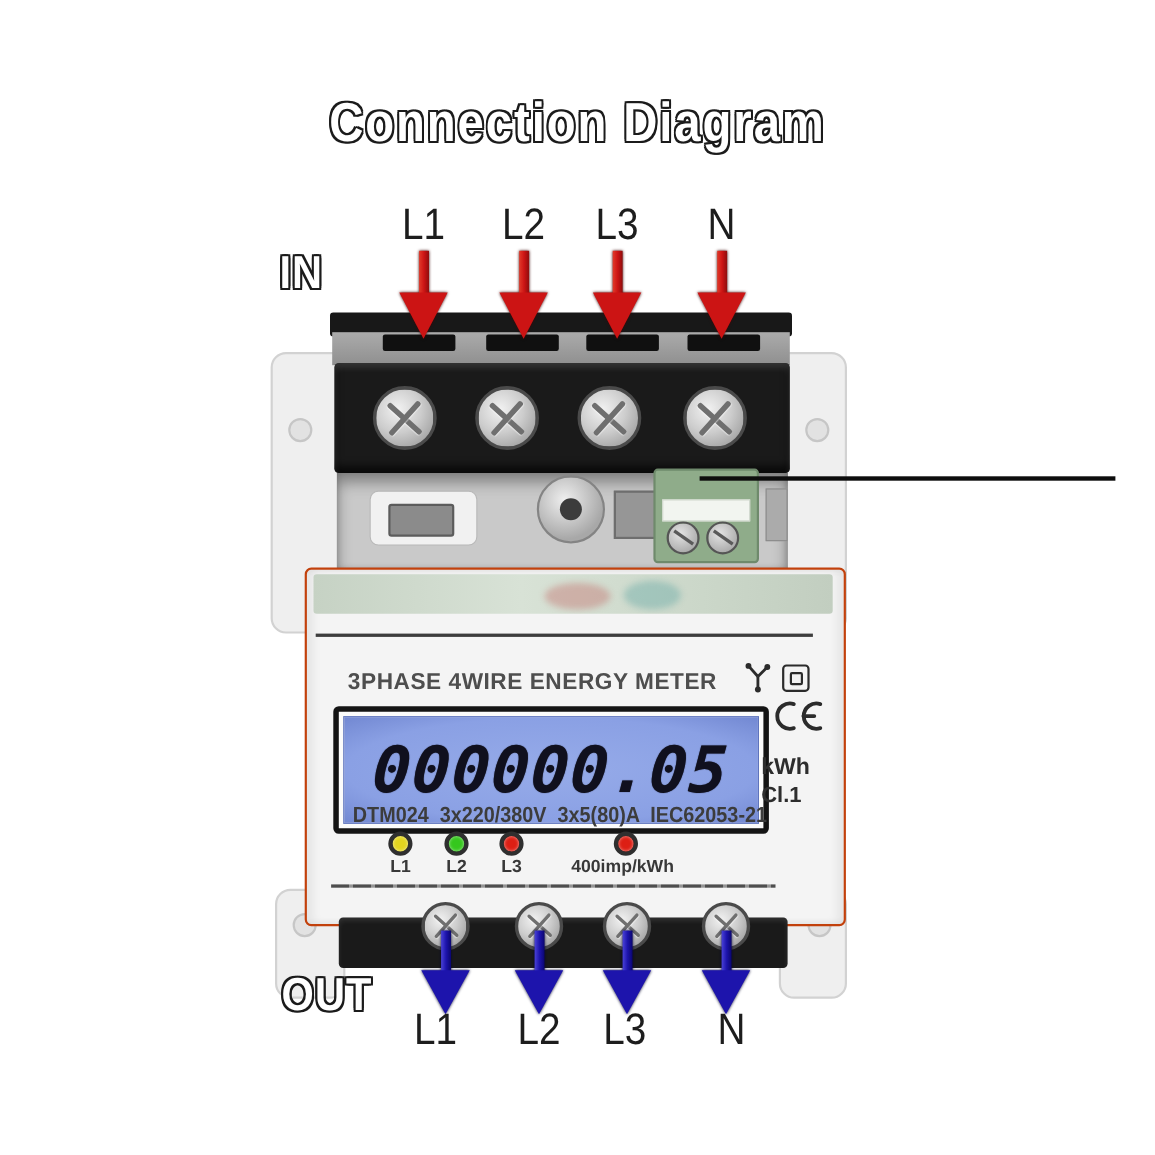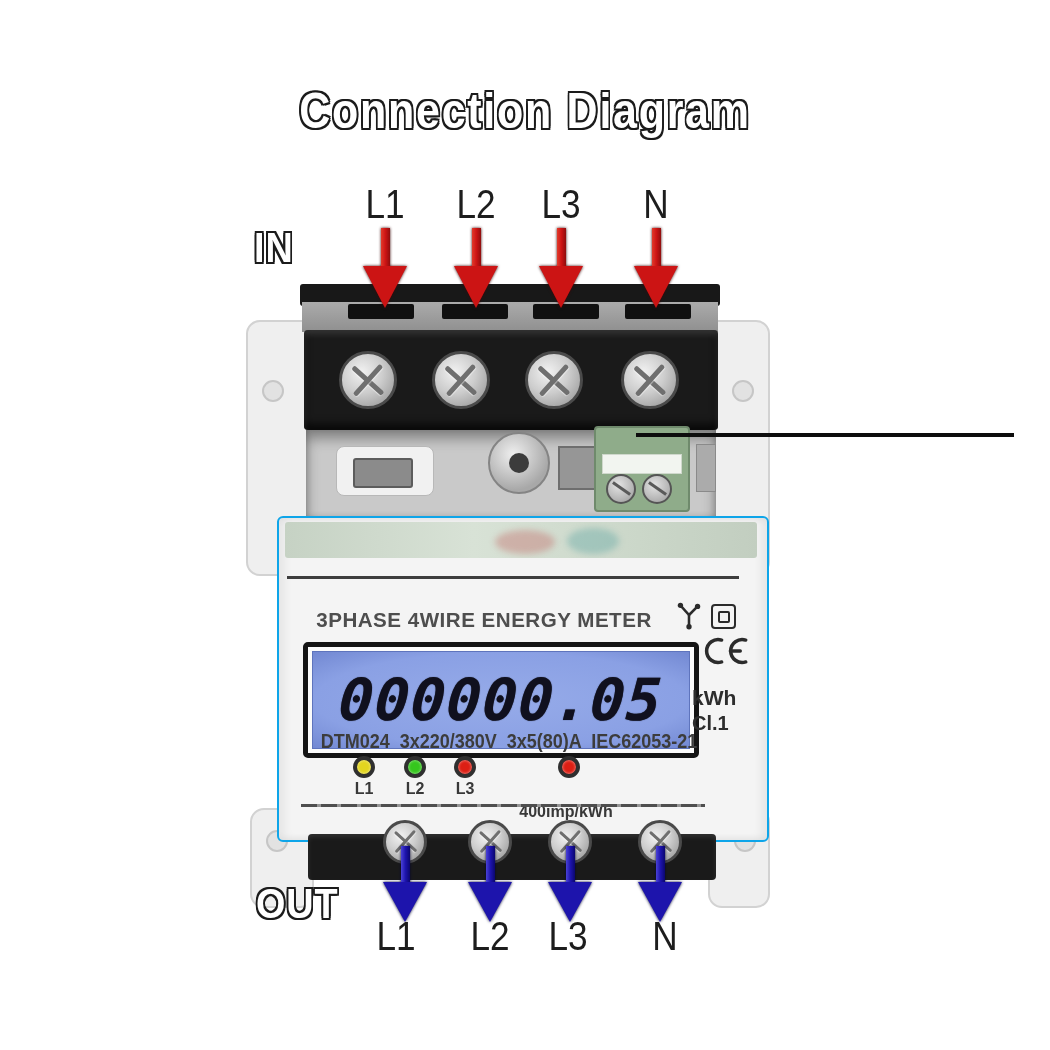--- a/index.html
+++ b/index.html
@@ -75,21 +75,21 @@
   .pulse-screw::after { content:""; position:absolute; left:10%; top:44%; width:80%; height:12%; background:#5a5a5a; transform:rotate(35deg); }
   .right-notch { left:390px; top:14px; width:18px; height:46px; background:#ababab; border:1px solid #8a8a8a; }
 
   
   .callout-line { left:636px; top:433px; width:378px; height:4px; background:#0d0d0d; z-index:6; }
   .callout-text { left:742px; top:396px; width:272px; text-align:center; font-size:28px; color:#161616;
     letter-spacing:1px; z-index:6; }
 
   
   .face { left:277px; top:516px; width:488px; height:322px; background:#f4f4f4;
-    border:2px solid #0ea5e9; border-radius:6px; z-index:2;
+    border:2px solid #c2410c; border-radius:6px; z-index:2;
     box-shadow:inset 6px 0 8px rgba(0,0,0,.06), inset -6px 0 8px rgba(0,0,0,.06); }
   .pcb-band { left:6px; top:4px; width:472px; height:36px; border-radius:3px; overflow:hidden;
     background:linear-gradient(90deg,#c6d2c4,#d8e2d6 40%,#cbd7c9 75%,#c2cec0); }
   .pcb-band .blob-red  { position:absolute; left:210px; top:8px; width:60px; height:24px; background:rgba(190,70,70,.3); border-radius:50%; filter:blur(3px); }
   .pcb-band .blob-teal { position:absolute; left:282px; top:6px; width:52px; height:26px; background:rgba(60,150,150,.3); border-radius:50%; filter:blur(3px); }
   .ridge-line { left:8px; top:58px; width:452px; height:3px; background:#3d3d3d; }
   .face-title { left:25px; top:90px; width:360px; text-align:center; font-size:21px; font-weight:bold;
     color:#4e4e4e; letter-spacing:.5px; white-space:nowrap; transform:scaleX(.98); }
   .dbl-insul { left:432px; top:86px; width:21px; height:21px; border:2.5px solid #2b2b2b; border-radius:4px; }
   .dbl-insul::after { content:""; position:absolute; left:50%; top:50%; width:8px; height:8px;
@@ -222,21 +222,21 @@
     <div class="abs cl">Cl.1</div>
     <div class="abs spec">DTM024  3x220/380V  3x5(80)A  IEC62053-21</div>
 
     <div class="led" style="left:85px;  background:var(--led-l1);"></div>
     <div class="led" style="left:136px; background:var(--led-l2);"></div>
     <div class="led" style="left:186px; background:var(--led-l3);"></div>
     <div class="led" style="left:290px; background:var(--led-pulse);"></div>
     <div class="led-label" style="left:85px;">L1</div>
     <div class="led-label" style="left:136px;">L2</div>
     <div class="led-label" style="left:186px;">L3</div>
-    <div class="led-label" style="left:287px;margin-top:23px;">400imp/kWh</div>
+    <div class="led-label" style="left:287px;">400imp/kWh</div>
 
     <div class="abs separator"></div>
   </div>
 
   <div class="abs block bottom-block">
     <div class="screw" style="left:75px;  top:-14px; width:38px; height:38px;"></div>
     <div class="screw" style="left:160px; top:-14px; width:38px; height:38px;"></div>
     <div class="screw" style="left:240px; top:-14px; width:38px; height:38px;"></div>
     <div class="screw" style="left:330px; top:-14px; width:38px; height:38px;"></div>
   </div>

